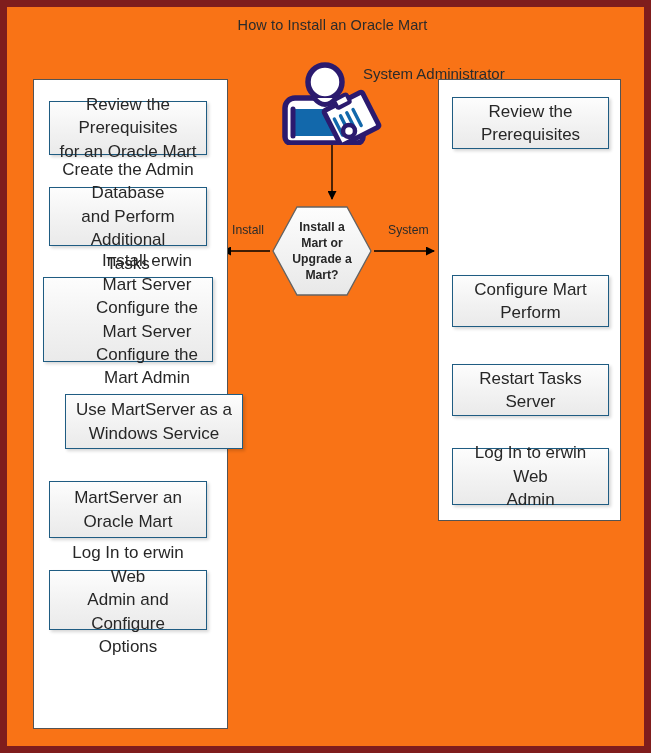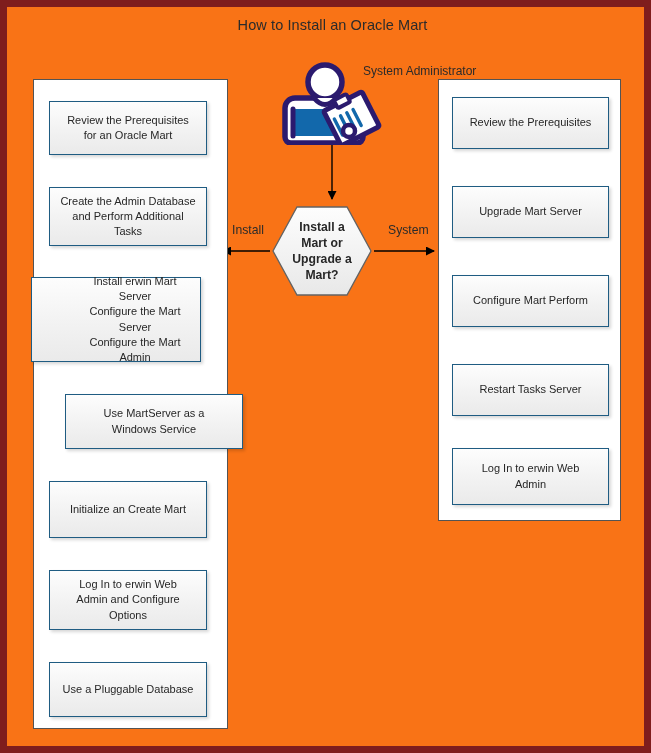--- a/index.html
+++ b/index.html
@@ -44,21 +44,21 @@
   .node {
     position: absolute;
     box-sizing: border-box;
     border: 1.3px solid #1f5c82;
     background: linear-gradient(180deg, #fdfdfd 0%, #f2f2f2 55%, #eaeaea 100%);
     box-shadow: 2px 2px 3px rgba(0,0,0,0.16);
     display: flex;
     align-items: center;
     justify-content: center;
     text-align: center;
-    font-size: 11px;
+    font-size: 17px;
     line-height: 1.38;
     color: #272727;
     padding: 2px 6px;
     white-space: pre-line;
   }
 
   
   #decision {
     position: absolute;
     left: 264px;
@@ -96,21 +96,21 @@
     text-align: right;
   }
   #label-install { left: 225px; top: 216px; }
   #label-upgrade { left: 381px; top: 216px; }
 
   
   #actor-label {
     position: absolute;
     left: 356px;
     top: 57px;
-    font-size: 12px;
+    font-size: 15px;
     line-height: 1.3;
     color: #2b2b2b;
     text-align: left;
     white-space: pre-line;
   }
   #actor-icon {
     position: absolute;
     left: 269px;
     top: 53px;
     width: 108px;
@@ -205,40 +205,38 @@
 
   <div class="panel" id="panel-install"></div>
 
   <div class="node" style="left:42px; top:94px; width:158px; height:54px;">Review the Prerequisites
 for an Oracle Mart</div>
 
   <div class="node" style="left:42px; top:180px; width:158px; height:59px;">Create the Admin Database
 and Perform Additional
 Tasks</div>
 
-  <div class="node" style="left:24px; top:270px; width:170px; height:85px;padding-left:44px;">Install  erwin Mart Server
+  <div class="node" style="left:36px; top:270px; width:170px; height:85px;padding-left:44px;">Install  erwin Mart Server
 Configure the Mart Server
 Configure the Mart Admin</div>
 
   <div class="node" style="left:58px; top:387px; width:178px; height:55px;">Use MartServer as a
 Windows Service</div>
 
-  <div class="node" style="left:42px; top:474px; width:158px; height:57px;">Initialize an Create Mart</div>
+  <div class="node" style="left:42px; top:474px; width:158px; height:57px;">MartServer an Oracle Mart</div>
 
   <div class="node" style="left:42px; top:563px; width:158px; height:60px;">Log In to erwin Web
 Admin and Configure
 Options</div>
 
-  <div class="node" style="left:42px; top:655px; width:158px; height:55px;">Use a Pluggable Database</div>
 
   <div class="panel" id="panel-upgrade"></div>
 
   <div class="node" style="left:445px; top:90px; width:157px; height:52px;">Review the Prerequisites</div>
 
-  <div class="node" style="left:445px; top:179px; width:157px; height:52px;">Upgrade Mart Server</div>
 
   <div class="node" style="left:445px; top:268px; width:157px; height:52px;">Configure Mart Perform</div>
 
   <div class="node" style="left:445px; top:357px; width:157px; height:52px;">Restart Tasks Server</div>
 
   <div class="node" style="left:445px; top:441px; width:157px; height:57px;">Log In to erwin Web
 Admin</div>
 
 </div>
 

